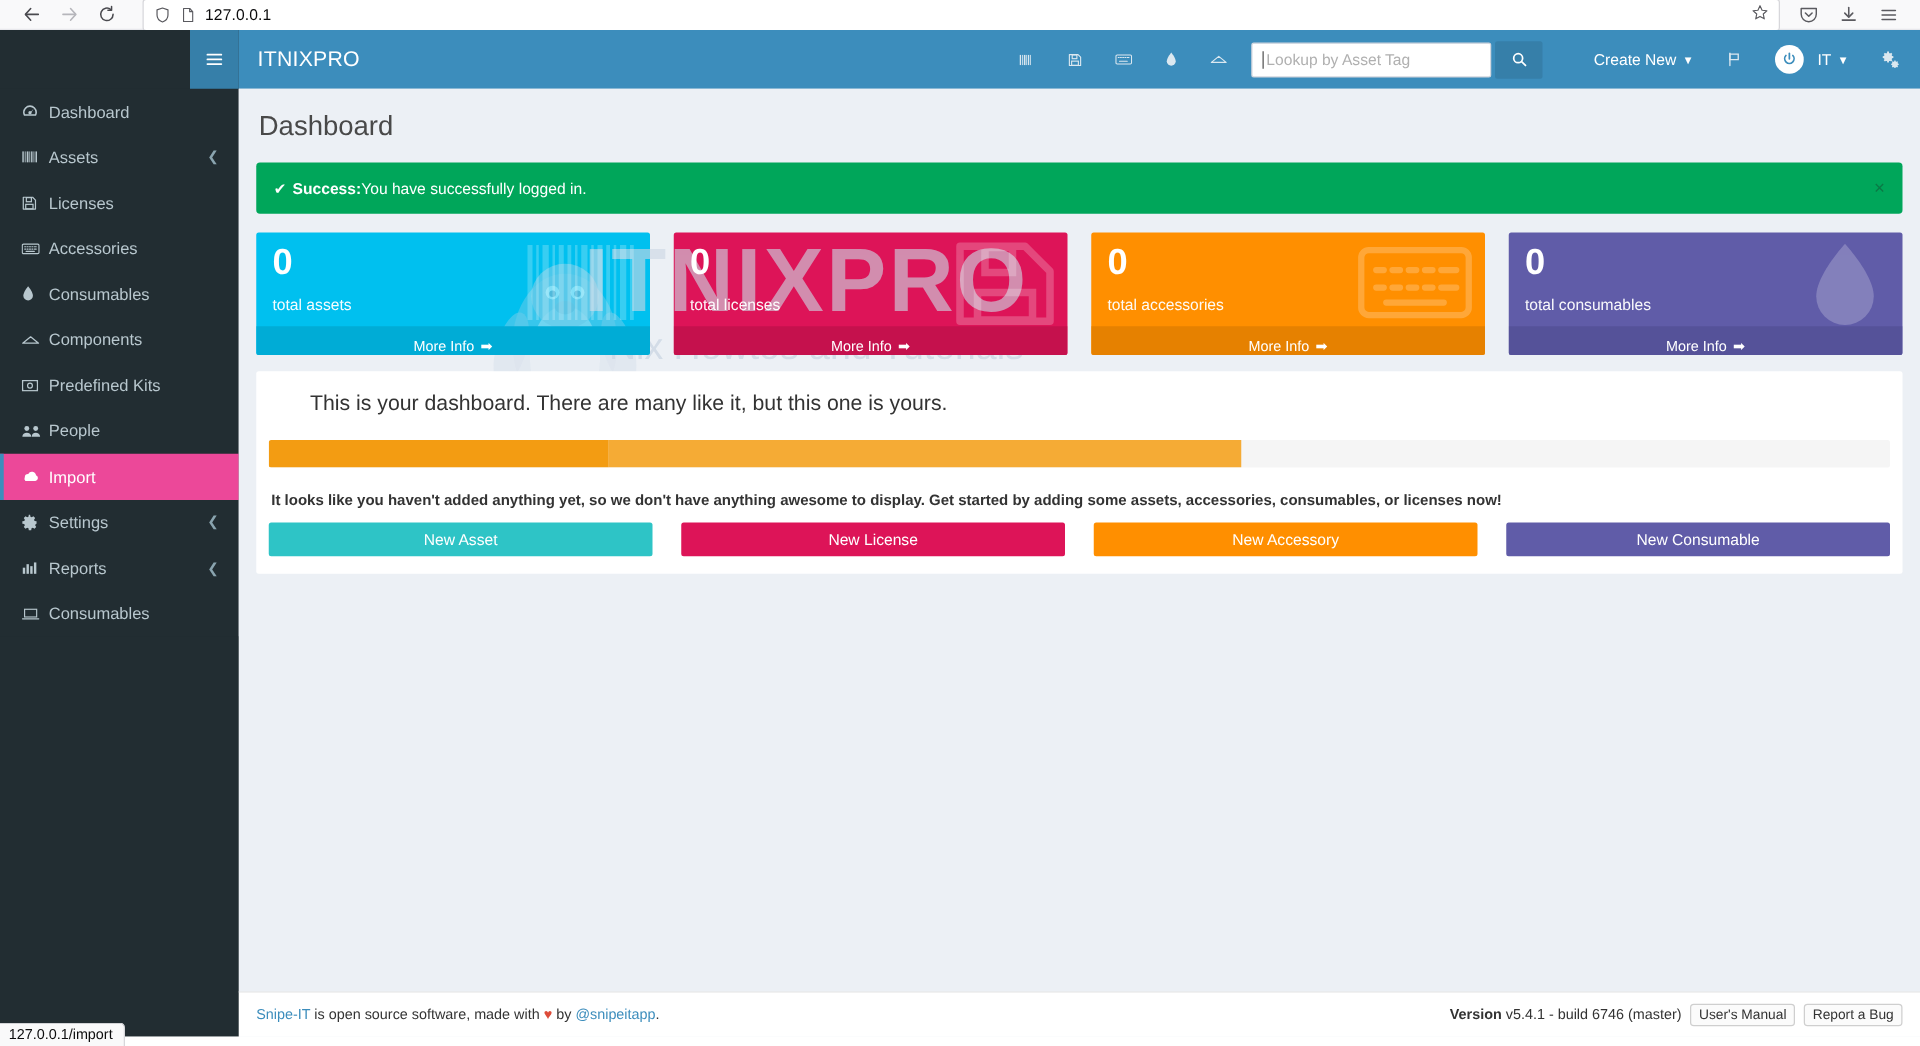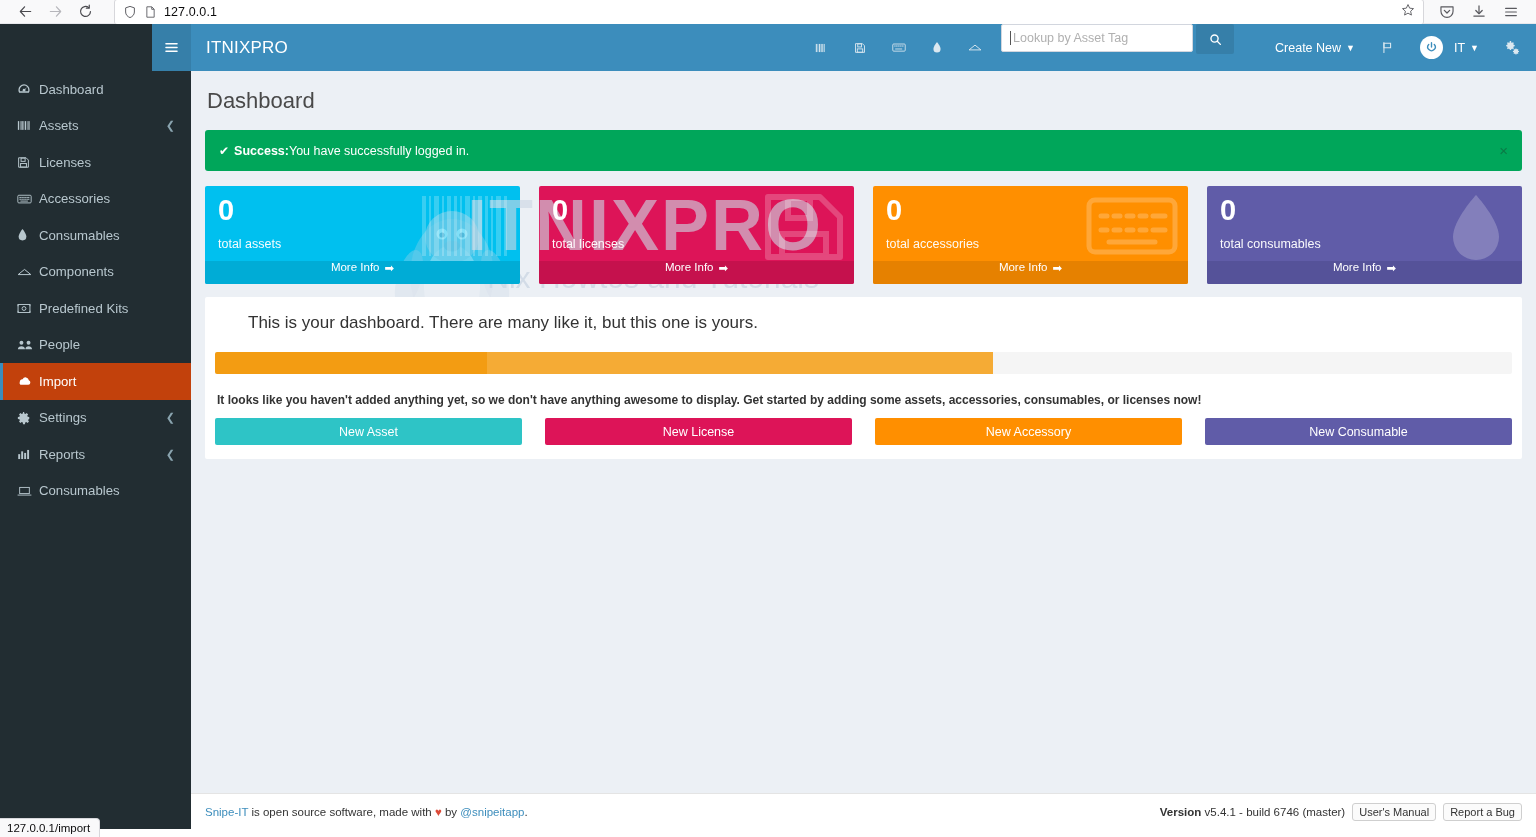--- a/index.html
+++ b/index.html
@@ -41,21 +41,21 @@
   .side-item {
     height: 36.5px; display: flex; align-items: center;
     padding-left: 14px; color: #b8c7ce; font-size: 13.2px;
     border-left: 3px solid transparent; position: relative;
   }
   .side-item .ic {
     width: 22px; display: inline-flex; align-items: center; justify-content: flex-start;
     color: #b8c7ce; flex-shrink: 0;
   }
   .side-item.active {
-    background: #c2410c; border-left-color: #3c8dbc; color: #ffffff;
+    background: #ec4899; border-left-color: #3c8dbc; color: #ffffff;
   }
   .side-item.active .ic { color: #ffffff; }
   .side-item .caret {
     position: absolute; right: 16px; color: #8aa4af; font-size: 11px;
   }
   .side-spacer { flex: 1; background: #222d32; }
 
   
   .content { flex: 1; display: flex; flex-direction: column; min-width: 0; }
 
@@ -63,21 +63,21 @@
   .navbar {
     height: 47px; background: #3c8dbc; display: flex; align-items: center;
     position: relative; flex-shrink: 0;
   }
   .nav-toggle {
     position: absolute; left: -39px; top: 0; width: 39px; height: 47px;
     background: #367fa9; display: flex; align-items: center; justify-content: center;
     color: #ffffff; font-size: 15px;
   }
   .brand { color: #ffffff; font-size: 17px; padding-left: 15px; letter-spacing: .2px; }
-  .nav-right { margin-left: auto; display: flex; height: 100%; }
+  .nav-right { margin-left: auto; display: flex; align-items: center; height: 100%; }
   .nav-ic {
     color: #dbe8f0; padding: 0 13px; display: flex; align-items: center;
     height: 100%; font-size: 13px;
   }
   .search-box {
     width: 192px; height: 28px; background: #ffffff; border: 1px solid #d2d6de;
     border-radius: 2px; display: flex; align-items: center; padding: 0 8px;
     margin-left: 6px;
   }
   .search-box .ph { font-size: 12.5px; color: #b0b0b0; }
@@ -118,21 +118,21 @@
   
   .cards { display: flex; gap: 19px; margin-bottom: 13px; }
   .card {
     flex: 1; border-radius: 2px; position: relative; overflow: hidden;
     height: 98px; display: flex; flex-direction: column;
   }
   .card-body { flex: 1; padding: 10px 13px 0 13px; position: relative; z-index: 2; }
   .card-num { font-size: 29px; font-weight: bold; color: #ffffff; line-height: 1; }
   .card-label { font-size: 12.5px; color: #ffffff; margin-top: 12px; opacity: .96; }
   .card-foot {
-    height: 23px; display: flex; align-items: flex-start; justify-content: center;
+    height: 23px; display: flex; align-items: flex-end; justify-content: center;
     font-size: 11.5px; color: #ffffff; position: relative; z-index: 2;
   }
   .card-icon {
     position: absolute; right: 8px; top: 6px; z-index: 1; opacity: .22;
   }
 
   
   .panel {
     background: #ffffff; border-radius: 2px; padding: 14px 10px 14px 10px;
     position: relative; z-index: 2;

